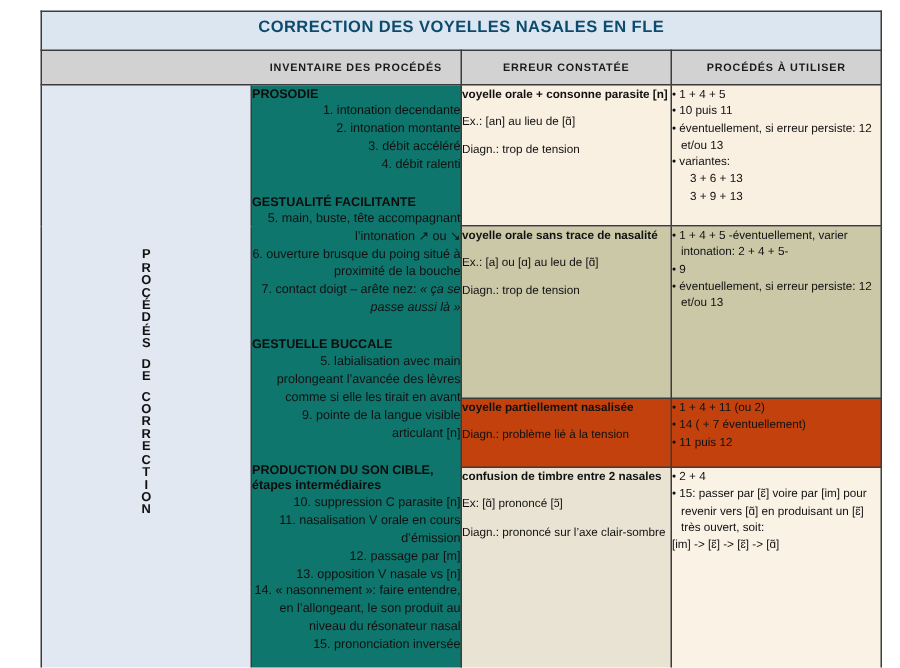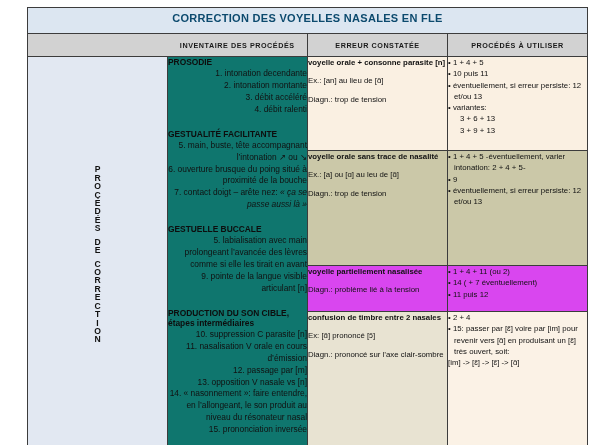--- a/index.html
+++ b/index.html
@@ -98,21 +98,21 @@
   .err, .sol{padding:6px 7px 6px 8px;}
   .err p, .sol p{margin:0;font-size:7.8px;line-height:1.45;color:#111;}
   .err p.b{font-weight:bold;margin-bottom:5px;}
   .err p.sp{margin-top:7px;}
   .sol p.bul{text-indent:-6px;padding-left:6px;}
   .sol p.ind{padding-left:12px;}
 
   
   .c-cream{background:#faf0e2;}
   .c-olive{background:#cbc8a8;}
-  .c-ivory{background:#d946ef;}
+  .c-ivory{background:#c2410c;}
   .c-sand{background:#e8e3d2;}
   .c-cream2{background:#fbf2e6;}
 </style>
 </head>
 <body>
 
 <div class="page">
 
   <table class="tbl">
 

